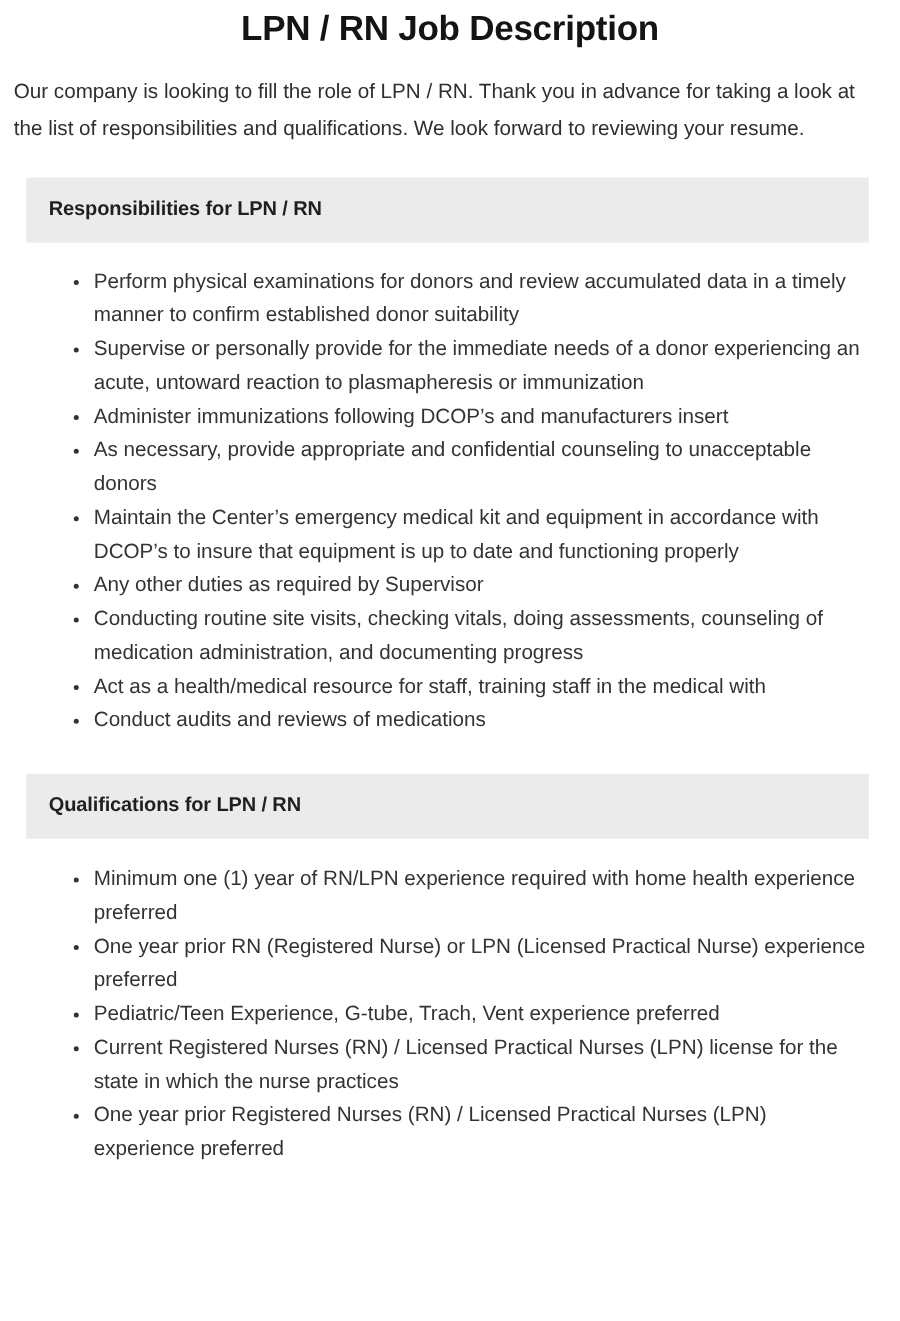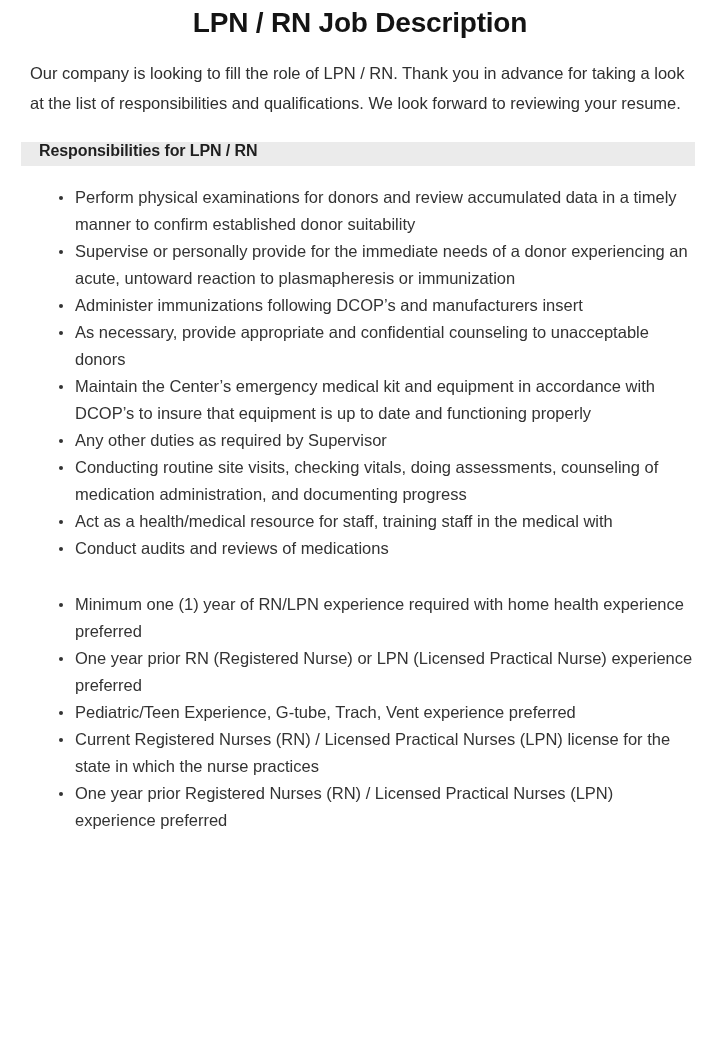--- a/index.html
+++ b/index.html
@@ -31,37 +31,37 @@
     font-size: 28px;
     line-height: 34px;
     font-weight: 700;
     letter-spacing: -0.2px;
     color: #141414;
   }
 
   
   .intro {
     margin: 18px 0 0 0;
-    padding: 0 22px 0 30px;
+    padding: 0 22px 0 11px;
     font-size: 16.5px;
     line-height: 30px;
     color: #2f2f2f;
     font-weight: 400;
   }
 
   
   .section {
     margin-top: 24px;
   }
   .section-header {
     background: #ebebeb;
     margin: 0 25px 0 21px;
-    height: 24px;
+    height: 52px;
     display: flex;
-    align-items: flex-start;
+    align-items: center;
     padding: 0 18px;
     box-sizing: border-box;
   }
   .section-header-label {
     font-size: 16px;
     font-weight: 700;
     color: #1f1f1f;
     letter-spacing: -0.1px;
   }
 
@@ -118,20 +118,23 @@
         <li>As necessary, provide appropriate and confidential counseling to unacceptable donors</li>
         <li>Maintain the Center’s emergency medical kit and equipment in accordance with DCOP’s to insure that equipment is up to date and functioning properly</li>
         <li>Any other duties as required by Supervisor</li>
         <li>Conducting routine site visits, checking vitals, doing assessments, counseling of medication administration, and documenting progress</li>
         <li>Act as a health/medical resource for staff, training staff in the medical with</li>
         <li>Conduct audits and reviews of medications</li>
       </ul>
   </div>
 
   <div class="section section-qualifications">
+    <div class="section-header">
+      <span class="section-header-label">Qualifications for LPN / RN</span>
+    </div>
     <ul class="bullet-list">
         <li>Minimum one (1) year of RN/LPN experience required with home health experience preferred</li>
         <li>One year prior RN (Registered Nurse) or LPN (Licensed Practical Nurse) experience preferred</li>
         <li>Pediatric/Teen Experience, G-tube, Trach, Vent experience preferred</li>
         <li>Current Registered Nurses (RN) / Licensed Practical Nurses (LPN) license for the state in which the nurse practices</li>
         <li>One year prior Registered Nurses (RN) / Licensed Practical Nurses (LPN) experience preferred</li>
       </ul>
   </div>
 
 </div>

